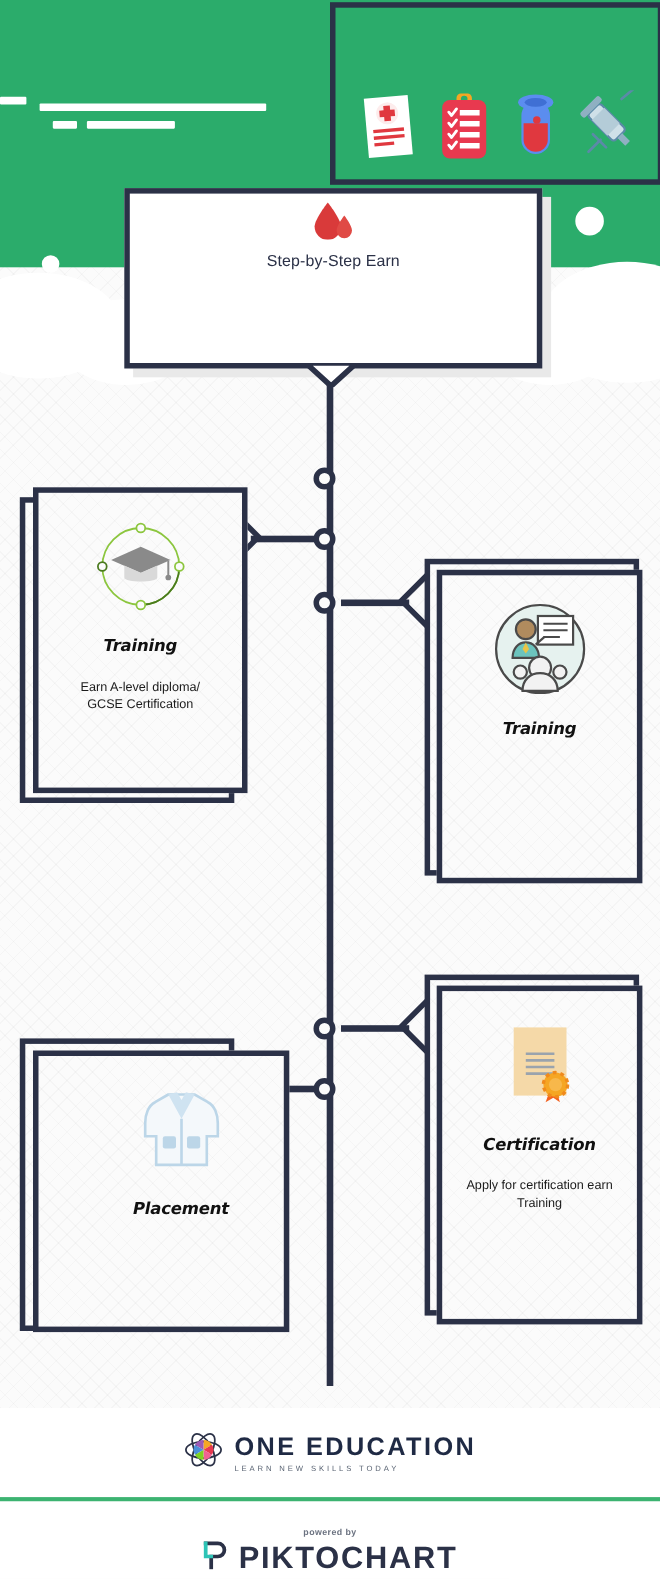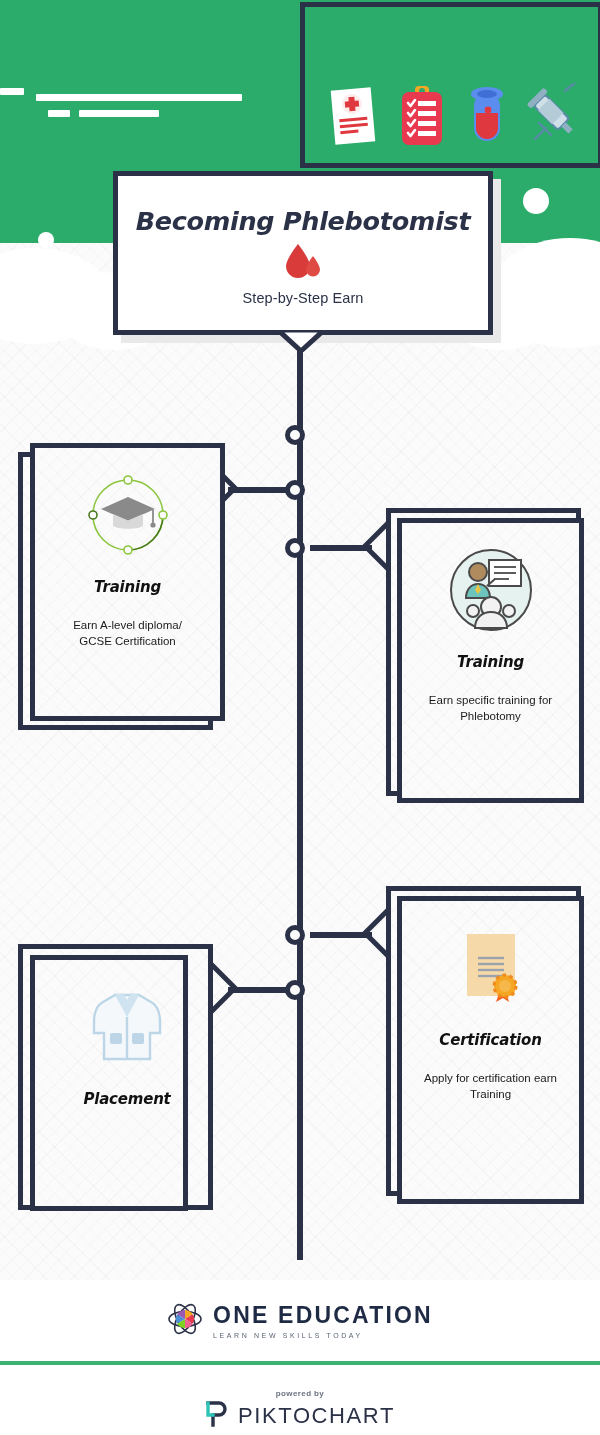--- a/index.html
+++ b/index.html
@@ -121,21 +121,21 @@
   .footer-pik {
     position: absolute; left: 0; top: 1365px; width: 600px; height: 90px;
     background: #ffffff; display: flex; flex-direction: column;
     align-items: center; justify-content: center;
   }
   .pik-powered {
     font-size: 8px; font-weight: bold; color: #6b7280; letter-spacing: 0.4px; margin-bottom: 3px;
   }
   .pik-wrap { display: flex; align-items: center; gap: 9px; }
   .pik-name {
-    font-size: 22px; font-weight: normal; color: #2b3147; letter-spacing: 1.6px;
+    font-size: 28px; font-weight: bold; color: #2b3147; letter-spacing: 1.6px;
   }
 </style>
 </head>
 <body>
 
 <div class="page">
 
   <div class="bg-white-texture"></div>
   <div class="bg-green"></div>
 
@@ -214,21 +214,20 @@
             <rect x="14" y="4" width="24" height="6" rx="2" fill="#8fb0c2"></rect>
             <rect x="23" y="44" width="6" height="10" fill="#8fb0c2"></rect>
           </g>
         </svg>
       </span>
     </div>
   </div>
 
   <div class="title-shadow"></div>
   <div class="title-card">
-    <div class="title-text">Becoming Phlebotomist</div>
     <div class="blood-wrap">
       <svg width="40" height="36" viewBox="0 0 40 36">
         <path d="M15 2 C15 2 3 17 3 24 a12 12 0 0 0 24 0 C27 17 15 2 15 2z" fill="#d93a3a"></path>
         <path d="M30 14 C30 14 23 23 23 27.5 a7 7 0 0 0 14 0 C37 23 30 14 30 14z" fill="#e04a45"></path>
       </svg>
     </div>
     <div class="subtitle">Step-by-Step Earn</div>
   </div>
   <div class="title-notch">
     <svg width="46" height="22" viewBox="0 0 46 22">
@@ -305,22 +304,20 @@
         <path d="M17 50 c0-9 5.5-14 12-14 s12 5 12 14z" fill="#6cc4bd" stroke="#4a4a4a" stroke-width="2"></path>
         <path d="M29 36 l3 6 l-3 4 l-3-4z" fill="#e8c547"></path>
         <line x1="38" y1="38" x2="46" y2="31" stroke="#4a4a4a" stroke-width="2"></line>
         <circle cx="42" cy="59" r="10" fill="#f2f2f2" stroke="#4a4a4a" stroke-width="2"></circle>
         <path d="M26 80 c0-10 7-16 16-16 s16 6 16 16z" fill="#f2f2f2" stroke="#4a4a4a" stroke-width="2"></path>
         <circle cx="24" cy="63" r="6" fill="#f2f2f2" stroke="#4a4a4a" stroke-width="2"></circle>
         <circle cx="60" cy="63" r="6" fill="#f2f2f2" stroke="#4a4a4a" stroke-width="2"></circle>
       </svg>
     </div>
     <div class="card-title">Training</div>
-    <div class="card-body" style="white-space:pre-line;">Earn specific training for
-Phlebotomy</div>
   </div>
 
   <div class="card-shadow" style="left:386px; top:886px; width:195px; height:310px;"></div>
   <div class="card" style="left:397px; top:896px; width:187px; height:308px;">
     <div class="card-icon">
       <svg width="84" height="84" viewBox="0 0 84 84">
         <rect x="18" y="8" width="48" height="62" fill="#f5d9a8"></rect>
         <g stroke="#9aa3ad" stroke-width="2.4">
           <line x1="29" y1="32" x2="55" y2="32"></line>
           <line x1="29" y1="38" x2="55" y2="38"></line>
@@ -332,21 +329,21 @@
         <circle cx="56" cy="60" r="11" fill="none" stroke="#f08a1c" stroke-width="3" stroke-dasharray="3.5 3.5"></circle>
         <circle cx="56" cy="60" r="6" fill="#f7b84b"></circle>
       </svg>
     </div>
     <div class="card-title">Certification</div>
     <div class="card-body" style="white-space:pre-line;">Apply for certification earn
 Training</div>
   </div>
 
   <div class="card-shadow" style="left:18px; top:944px; width:195px; height:266px;"></div>
-  <div class="card" style="left:30px; top:955px; width:158px; height:256px;padding-left:36px;">
+  <div class="card" style="left:30px; top:955px; width:233px; height:256px;padding-left:36px;">
     <div class="card-icon">
       <svg width="84" height="80" viewBox="0 0 84 80">
         <path d="M30 8 L18 15 C12 18 9 26 9 34 L9 46 L19 46 L19 72 L65 72 L65 46 L75 46 L75 34 C75 26 72 18 66 15 L54 8 Z" fill="#f4f8fb" stroke="#bcd6e8" stroke-width="2.4"></path>
         <path d="M30 8 L42 30 L54 8 L46 6 L42 13 L38 6 Z" fill="#cfe3f1"></path>
         <line x1="42" y1="30" x2="42" y2="72" stroke="#bcd6e8" stroke-width="2.4"></line>
         <rect x="25" y="46" width="12" height="11" rx="2" fill="#bcd6e8"></rect>
         <rect x="47" y="46" width="12" height="11" rx="2" fill="#bcd6e8"></rect>
       </svg>
     </div>
     <div class="card-title">Placement</div>

